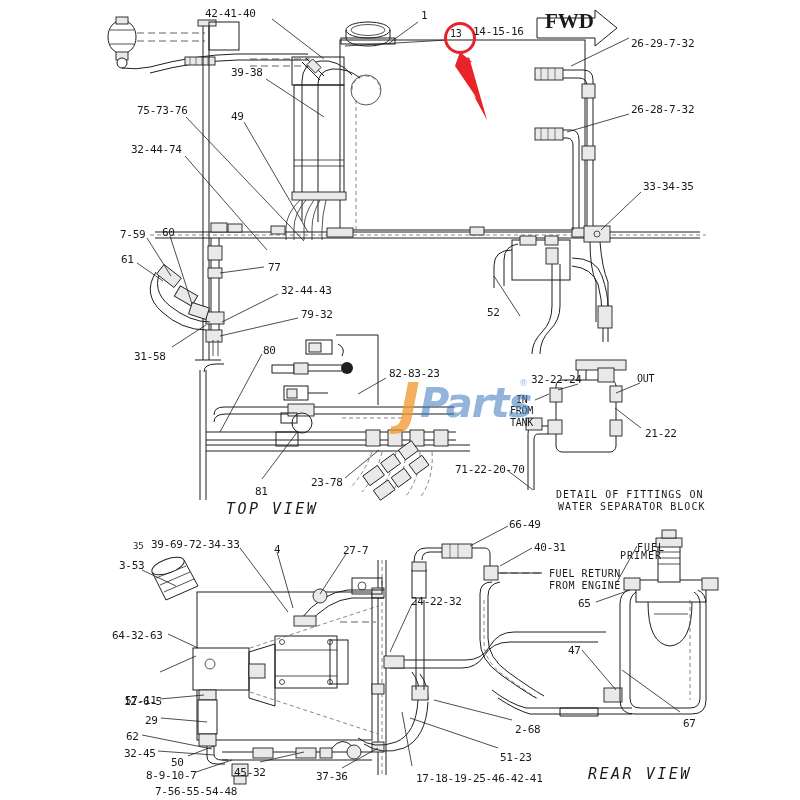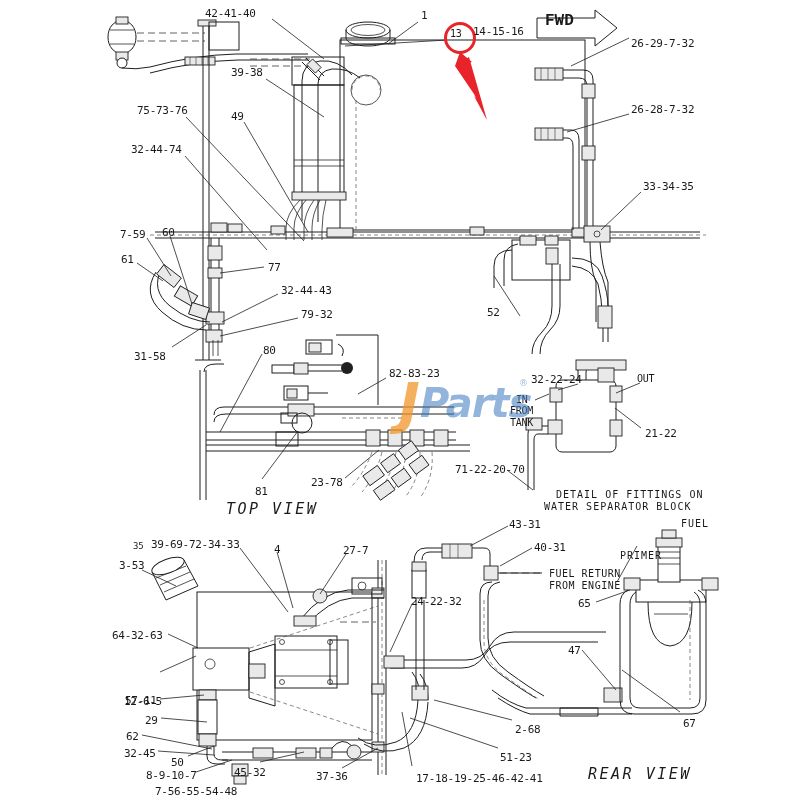--- a/index.html
+++ b/index.html
@@ -16,21 +16,21 @@
     font-family:"DejaVu Sans Mono", monospace;
     font-size:11px;
     color:#1a1a1a;
     white-space:nowrap;
     letter-spacing:-0.3px;
     line-height:12px;
   }
   .lbl.sm{font-size:10px;}
   .lbl.vsm{font-size:9px;letter-spacing:-0.2px;}
   .lbl.big{font-size:15px;letter-spacing:2.5px;font-style:italic;}
-  .lbl.fwd{font-size:16px;font-weight:bold;font-family:Liberation Mono, monospace;letter-spacing:0px;}
+  .lbl.fwd{font-size:21px;font-weight:bold;font-family:Liberation Serif, serif;letter-spacing:0px;}
   .lbl.cut{overflow:hidden;}
   .wm{
     position:absolute;
     font-family:"DejaVu Sans", sans-serif;
     font-weight:bold;
     font-style:italic;
     font-size:40px;
     color:rgba(61,120,190,0.55);
     letter-spacing:-1px;
     white-space:nowrap;
@@ -445,30 +445,30 @@
   <div class="lbl sm" style="left:516px;top:394px;"><span>IN</span></div>
   <div class="lbl sm" style="left:510px;top:405px;"><span>FROM</span></div>
   <div class="lbl sm" style="left:510px;top:417px;"><span>TANK</span></div>
   <div class="lbl" style="left:645px;top:428px;"><span>21-22</span></div>
   <div class="lbl" style="left:455px;top:464px;"><span>71-22-20-70</span></div>
   <div class="lbl" style="left:255px;top:486px;"><span>81</span></div>
   <div class="lbl" style="left:311px;top:477px;"><span>23-78</span></div>
   <div class="lbl big" style="left:226px;top:503px;"><span>TOP VIEW</span></div>
 
   <div class="lbl sm" style="left:556px;top:489px;letter-spacing:1px;"><span>DETAIL OF FITTINGS ON</span></div>
-  <div class="lbl sm" style="left:544px;top:501px;letter-spacing:1px;"><span>WATER SEPARATOR BLOCK</span></div>
+  <div class="lbl sm" style="left:558px;top:501px;letter-spacing:1px;"><span>WATER SEPARATOR BLOCK</span></div>
 
   <div class="lbl vsm" style="left:133px;top:540px;"><span>35</span></div>
   <div class="lbl" style="left:151px;top:539px;"><span>39-69-72-34-33</span></div>
   <div class="lbl" style="left:274px;top:544px;"><span>4</span></div>
   <div class="lbl" style="left:343px;top:545px;"><span>27-7</span></div>
   <div class="lbl" style="left:119px;top:560px;"><span>3-53</span></div>
-  <div class="lbl" style="left:509px;top:519px;"><span>43-31</span></div>
+  <div class="lbl" style="left:509px;top:519px;"><span>66-49</span></div>
   <div class="lbl" style="left:534px;top:542px;"><span>40-31</span></div>
-  <div class="lbl sm" style="left:637px;top:518px;letter-spacing:1px;margin-left:44px;"><span>FUEL</span></div>
+  <div class="lbl sm" style="left:637px;top:542px;letter-spacing:1px;"><span>FUEL</span></div>
   <div class="lbl sm" style="left:620px;top:550px;letter-spacing:1px;"><span>PRIMER</span></div>
   <div class="lbl sm" style="left:549px;top:568px;letter-spacing:0.5px;"><span>FUEL RETURN</span></div>
   <div class="lbl sm" style="left:549px;top:580px;letter-spacing:0.5px;"><span>FROM ENGINE</span></div>
   <div class="lbl" style="left:112px;top:630px;"><span>64-32-63</span></div>
   <div class="lbl" style="left:411px;top:596px;"><span>24-22-32</span></div>
   <div class="lbl" style="left:578px;top:598px;"><span>65</span></div>
   <div class="lbl" style="left:124px;top:696px;"><span>12-6-5</span></div>
   <div class="lbl" style="left:568px;top:645px;"><span>47</span></div>
   <div class="lbl" style="left:125px;top:695px;"><span>57-11</span></div>
   <div class="lbl" style="left:145px;top:715px;"><span>29</span></div>

